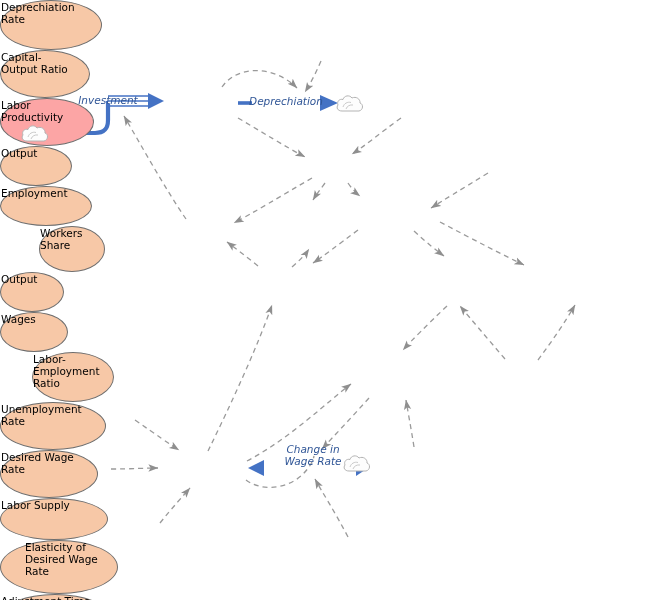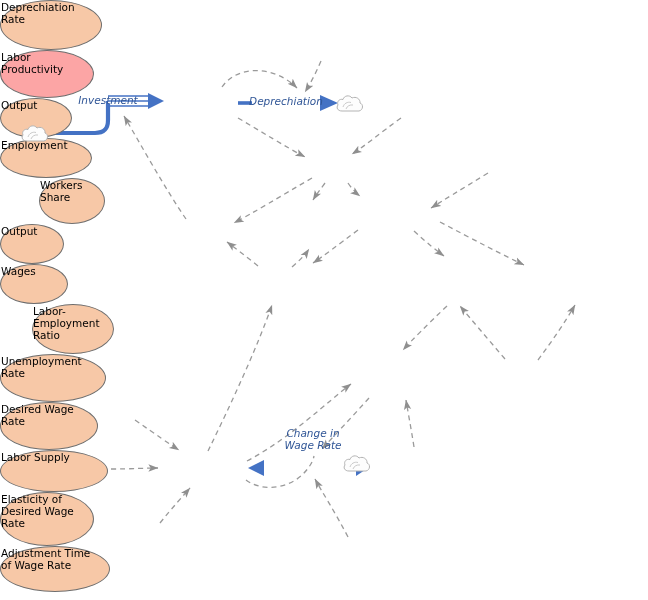--- a/index.html
+++ b/index.html
@@ -160,40 +160,42 @@
           <path d="M8,15 C9,11.5 12.5,9.5 16,10.5" fill="none" stroke="#c9c9c9" stroke-width="1"></path>
           <path d="M11,17 C12,14 15,12.5 18,13" fill="none" stroke="#c9c9c9" stroke-width="1"></path>
         </svg></div>
       <div class="cloud" style="left: 342px; top: 452px; width: 30px; height: 22px;"><svg width="30" height="22" viewBox="0 0 30 22">
           <path d="M7,19 C2.5,19 1,15.5 3,13 C1.5,9.5 4.5,6.5 8,7.5 C9,3.5 14.5,2.5 17,6 C21,4 25.5,7 25,11 C28.5,12 28.5,18 24,19 Z" fill="#fdfdfd" stroke="#b4b4b4" stroke-width="1"></path>
           <path d="M8,15 C9,11.5 12.5,9.5 16,10.5" fill="none" stroke="#c9c9c9" stroke-width="1"></path>
           <path d="M11,17 C12,14 15,12.5 18,13" fill="none" stroke="#c9c9c9" stroke-width="1"></path>
         </svg></div>
       <div class="aux" style="left: 283px; top: 12px; width: 100px; height: 48px; border-color: rgb(110, 110, 110); background: rgb(247, 200, 167);"><span class="lbl">Deprechiation
 Rate</span></div>
+      <div class="aux" style="left: 396px; top: 76px; width: 88px; height: 46px; border-color: rgb(110, 110, 110); background: rgb(247, 200, 167);"><span class="lbl">Capital-
+Output Ratio</span></div>
       <div class="aux" style="left: 477px; top: 131px; width: 92px; height: 46px; border-color: rgb(110, 110, 110); background: #fca5a5;"><span class="lbl">Labor
 Productivity</span></div>
       <div class="aux" style="left: 309px; top: 146px; width: 70px; height: 38px; border-color: rgb(110, 110, 110); background: rgb(247, 200, 167);"><span class="lbl">Output</span></div>
       <div class="aux" style="left: 352px; top: 197px; width: 90px; height: 38px; border-color: rgb(110, 110, 110); background: rgb(247, 200, 167);"><span class="lbl">Employment</span></div>
       <div class="aux" style="left: 281px; top: 203px; width: 64px; height: 44px; border-color: rgb(110, 110, 110); background: rgb(247, 200, 167); margin-left: 39px;"><span class="lbl">Workers
 Share</span></div>
       <div class="aux" style="left: 176px; top: 216px; width: 62px; height: 38px; border-color: rgb(110, 110, 110); background: rgb(247, 200, 167);"><span class="lbl">Output</span></div>
       <div class="aux" style="left: 248px; top: 265px; width: 66px; height: 38px; border-color: rgb(110, 110, 110); background: rgb(247, 200, 167);"><span class="lbl">Wages</span></div>
       <div class="aux" style="left: 424px; top: 258px; width: 80px; height: 48px; border-color: rgb(110, 110, 110); background: rgb(247, 200, 167); margin-left: 32px;"><span class="lbl">Labor-
 Employment
 Ratio</span></div>
       <div class="aux" style="left: 533px; top: 255px; width: 104px; height: 46px; border-color: rgb(110, 110, 110); background: rgb(247, 200, 167);"><span class="lbl">Unemployment
 Rate</span></div>
       <div class="aux" style="left: 350px; top: 352px; width: 96px; height: 46px; border-color: rgb(110, 110, 110); background: rgb(247, 200, 167);"><span class="lbl">Desired Wage
 Rate</span></div>
       <div class="aux" style="left: 463px; top: 360px; width: 106px; height: 40px; border-color: rgb(110, 110, 110); background: rgb(247, 200, 167);"><span class="lbl">Labor Supply</span></div>
-      <div class="aux" style="left: 372px; top: 447px; width: 92px; height: 52px; border-color: rgb(110, 110, 110); background: rgb(247, 200, 167);"><span class="lbl">Elasticity of
+      <div class="aux" style="left: 372px; top: 447px; width: 92px; height: 52px; border-color: rgb(110, 110, 110); background: rgb(247, 200, 167); padding-left: 24px;"><span class="lbl">Elasticity of
 Desired Wage
 Rate</span></div>
       <div class="aux" style="left: 304px; top: 538px; width: 108px; height: 44px; border-color: rgb(110, 110, 110); background: rgb(247, 200, 167);"><span class="lbl">Adjustment Time
 of Wage Rate</span></div>
       <div class="flowlabel" style="left: 70px; top: 95px; width: 76px; color: rgb(47, 85, 150);">Investment</div>
       <div class="flowlabel" style="left: 246px; top: 96px; width: 80px; color: rgb(47, 85, 150);">Deprechiation</div>
-      <div class="flowlabel" style="left: 272px; top: 428px; width: 82px; color: rgb(47, 85, 150);">Change in
+      <div class="flowlabel" style="left: 272px; top: 444px; width: 82px; color: rgb(47, 85, 150);">Change in
 Wage Rate</div>
     </div>
 
 </div>
 
 </body></html>

